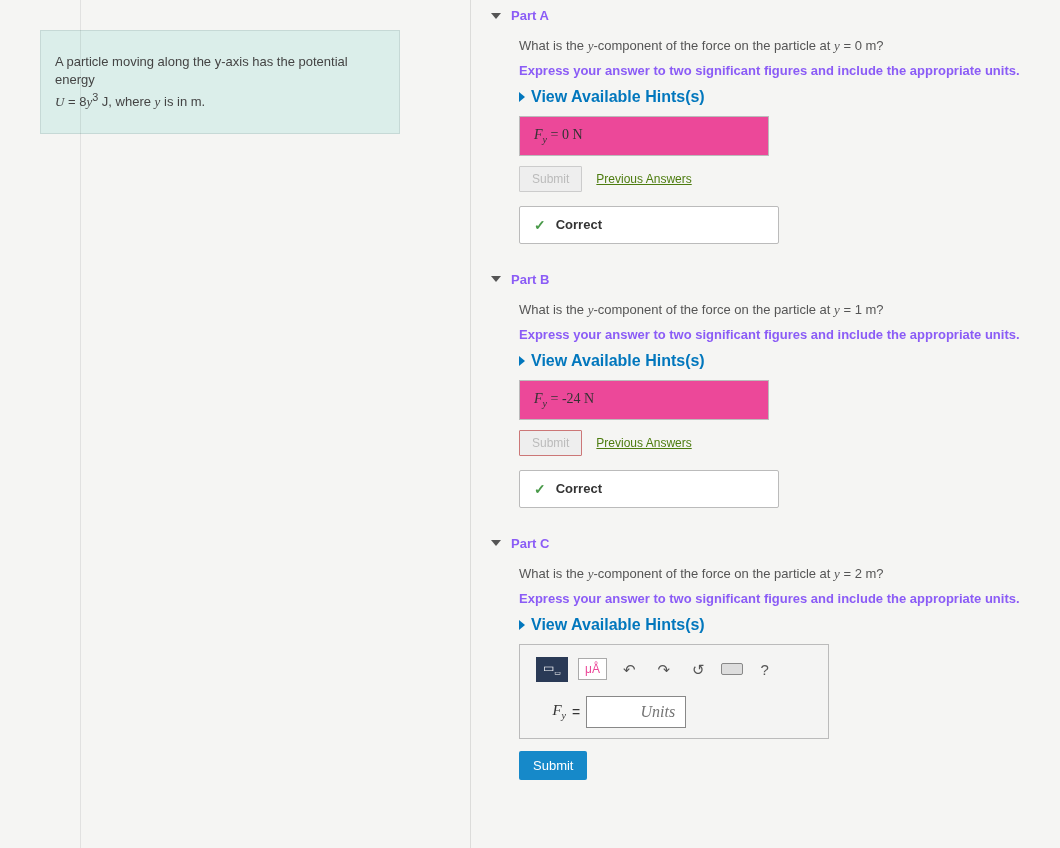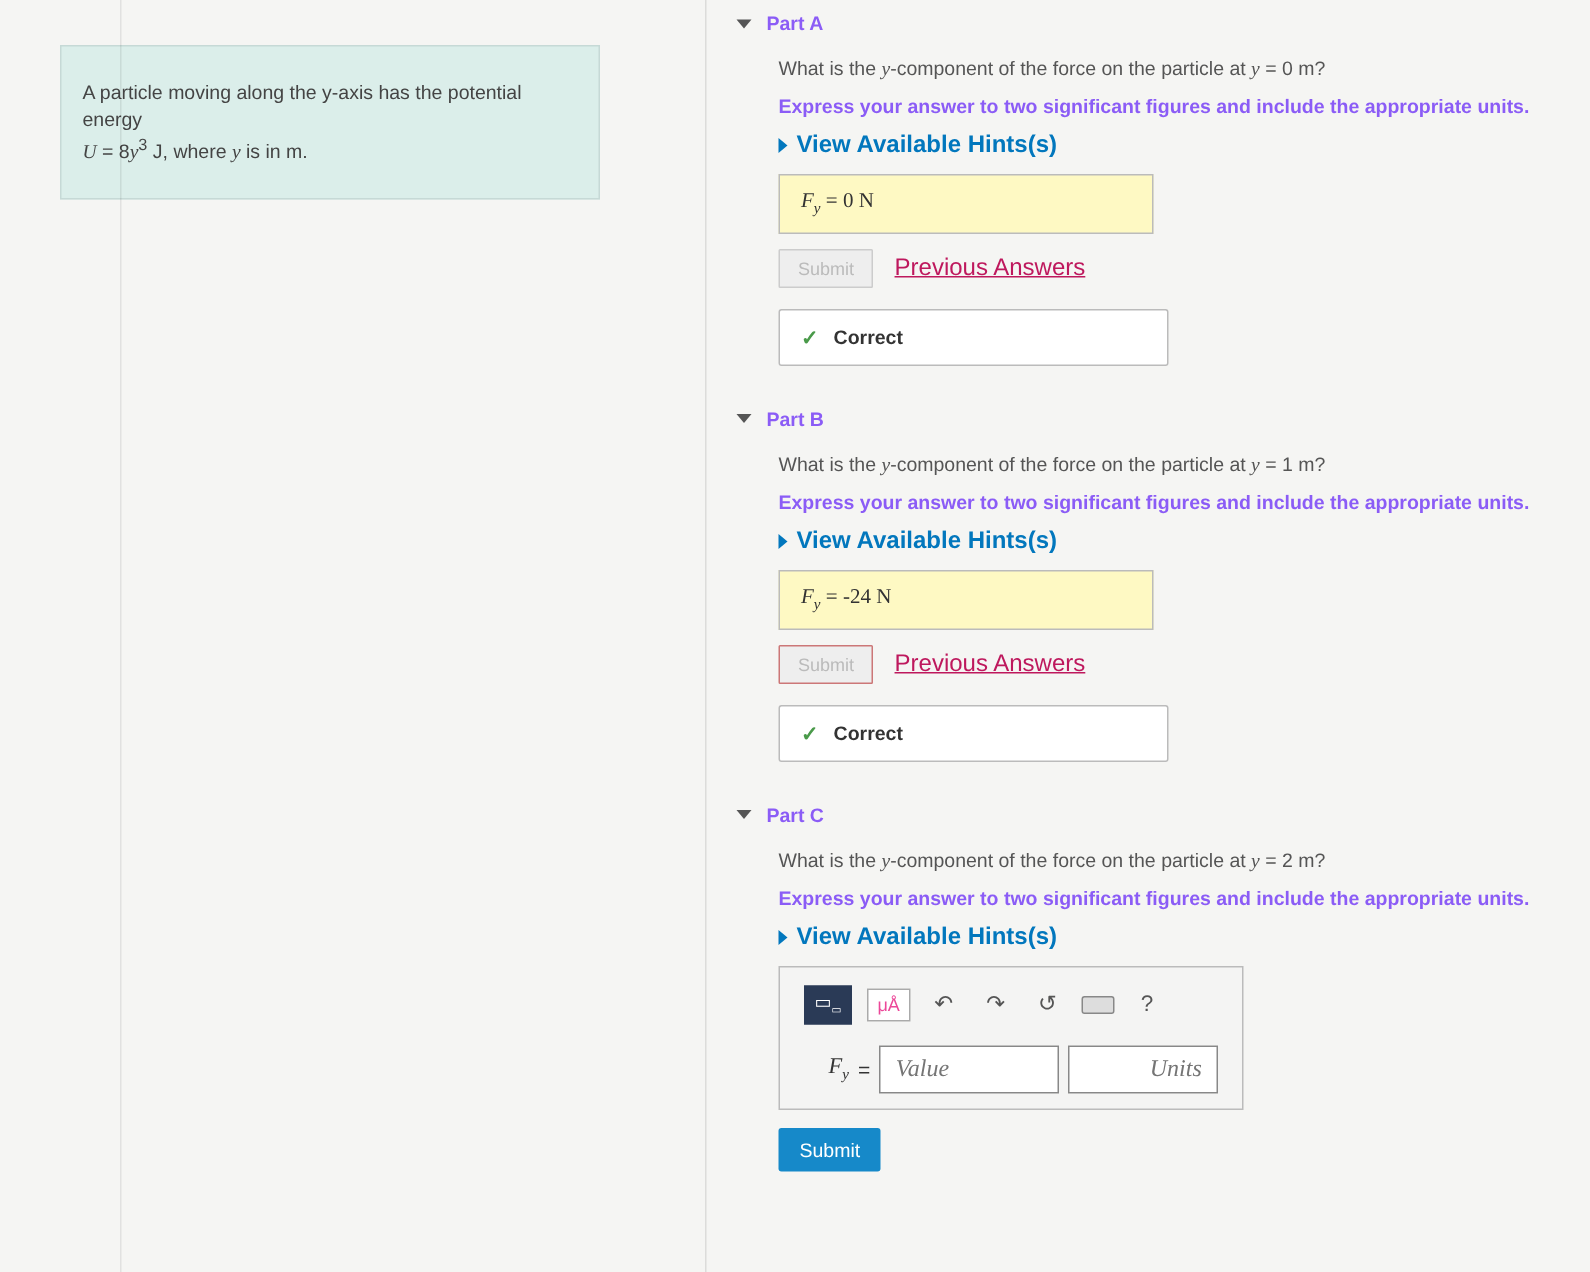--- a/index.html
+++ b/index.html
@@ -74,43 +74,43 @@
   .hints-link {
     color: #0277bd;
     font-weight: bold;
     font-size: 16px;
     margin-bottom: 10px;
     display: inline-flex;
     align-items: center;
   }
   .ans-box {
     border: 1px solid #bbb;
-    background: #fef9c3;
+    background: #ec4899;
     padding: 10px 14px;
     width: 250px;
     margin-bottom: 10px;
     font-family: "Times New Roman", serif;
     font-size: 14px;
   }
   .ans-box .var { font-style: italic; }
   .ans-box .sub { font-size: 10px; vertical-align: sub; font-style: italic; }
   .row-actions { display: flex; align-items: center; gap: 14px; margin-bottom: 14px; }
   .btn-disabled {
     border: 1px solid #ccc;
     background: #eee;
     color: #bbb;
     padding: 5px 12px;
     font-size: 12px;
     border-radius: 1px;
   }
   .btn-disabled.redborder { border-color: #c77; }
   .link {
-    color: #be185d;
+    color: #4d7c0f;
     text-decoration: underline;
-    font-size: 16px;
+    font-size: 12px;
   }
   .correct-box {
     border: 1px solid #bbb;
     background: #fff;
     width: 260px;
     padding: 10px 14px;
     display: flex;
     align-items: center;
     gap: 10px;
     border-radius: 2px;
@@ -278,21 +278,20 @@
             <span class="tool">μÅ</span>
             <span class="tool nob">↶</span>
             <span class="tool nob">↷</span>
             <span class="tool nob">↺</span>
             <span class="kbd-icon"></span>
             <span class="tool nob">?</span>
           </div>
           <div class="ed-row">
             <span class="ed-label">F<span class="subs">y</span></span>
             <span class="ed-eq">=</span>
-            <input class="ed-input val" placeholder="Value" style="">
             <input class="ed-input unit" placeholder="Units" style="">
           </div>
         </div>
 
         <button class="btn-submit">Submit</button>
       </div>
     </div>
 
   </div>
 </div>

